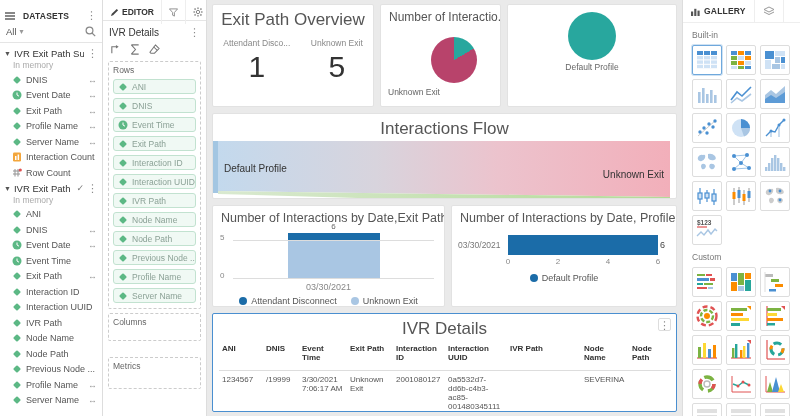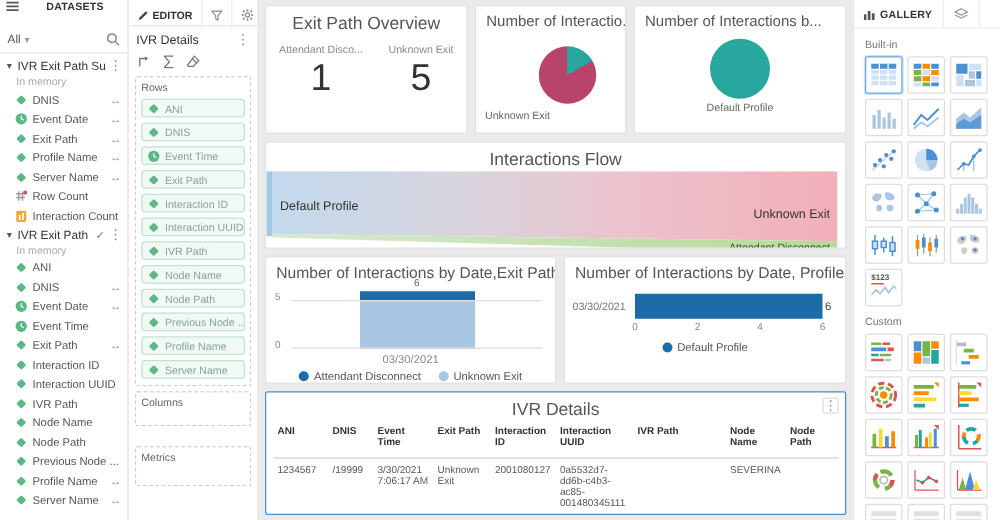--- a/index.html
+++ b/index.html
@@ -5,21 +5,21 @@
   * { margin:0; padding:0; box-sizing:border-box; }
   html,body { width:800px; height:416px; overflow:hidden; }
   body { font-family:"Liberation Sans", sans-serif; font-size:10px; color:#444; background:#fff; display:flex; }
 
   .icon svg { display:block; }
   .kebab { color:#8a8a8a; font-size:11px; line-height:1; cursor:pointer; }
   .spacer { flex:1; }
 
   
   .panel-datasets { width:103px; min-width:103px; border-right:1px solid #ddd; display:flex; flex-direction:column; overflow:hidden; background:#fff; }
-  .ds-header { height:21px; display:flex; align-items:flex-start; gap:22px; padding:0 5px; }
+  .ds-header { height:21px; display:flex; align-items:flex-end; gap:8px; padding:0 5px; }
   .ds-title { font-size:8.5px; font-weight:bold; color:#333; letter-spacing:.2px; }
   .ds-filter { height:22px; display:flex; align-items:center; gap:3px; padding:0 6px; border-bottom:1px solid #e5e5e5; color:#555; font-size:9.5px; }
   .caret { color:#999; font-size:8px; }
   .ds-tree { flex:1; overflow:hidden; padding-top:3px; }
   .group-header { display:flex; align-items:center; gap:3px; padding:2px 4px 1px 4px; }
   .group-caret { color:#555; font-size:7px; }
   .group-name { font-size:9.5px; color:#333; white-space:nowrap; overflow:hidden; flex:1; }
   .group-check { color:#777; font-size:9px; }
   .in-memory { color:#aaa; font-size:8.5px; padding:0 4px 2px 13px; }
   .field-row { display:flex; align-items:center; gap:4px; height:15.5px; padding:0 5px 0 12px; }
@@ -37,21 +37,21 @@
   .ed-scroll { flex:1; overflow:hidden; }
   .ed-section { border:1px dashed #ccc; border-radius:2px; margin:4px 5px; padding:3px 4px 5px 4px; }
   .section-label { font-size:8.5px; color:#666; }
   .pill { height:15px; border:1px solid #c2e2d0; background:#f0f9f4; border-radius:3px; display:flex; align-items:center; gap:4px; padding:0 4px; margin-top:4px; color:#8ba196; font-size:8.5px; white-space:nowrap; overflow:hidden; cursor:grab; }
   .ed-columns { min-height:28px; }
   .ed-metrics { min-height:32px;margin-top:16px; }
 
   
   .canvas { flex:1; background:#eaeaea; padding:4px 5px; display:flex; flex-direction:column; gap:6px; overflow:hidden; }
   .card { background:#fff; border:1px solid #e2e2e2; border-radius:2px; position:relative; overflow:hidden; }
-  .card-title { text-align:center; font-size:14px; color:#555; padding-top:5px; white-space:nowrap; overflow:hidden; }
+  .card-title { text-align:center; font-size:17px; color:#555; padding-top:5px; white-space:nowrap; overflow:hidden; }
   .row1 { display:flex; gap:6px; height:104px; }
   .kpi-card { width:162px; }
   .kpi-row { display:flex; justify-content:space-around; margin-top:8px; }
   .kpi { text-align:center; }
   .kpi-label { font-size:8.5px; color:#888; }
   .kpi-value { font-size:30px; color:#333; font-weight:400; margin-top:2px; }
   .pie-card { width:121px; }
   .pie-card .card-title, .donut-card .card-title { font-size:12px; text-align:left; padding-left:8px; }
   .pie { width:46px; height:46px; border-radius:50%; position:absolute; left:50px; top:32px; }
   .pie-label { position:absolute; left:7px; bottom:9px; font-size:8.5px; color:#666; }
@@ -182,40 +182,40 @@
           <svg width="10" height="10" viewBox="0 0 10 10">
             <rect x="2.2" y="2.2" width="5.6" height="5.6" rx="1" fill="#5cb885" transform="rotate(45 5 5)"></rect>
           </svg>
         </span>
         <span class="field-label">Server Name</span>
         <span class="link-arrow">↔</span>
       </div>
       <div class="field-row">
         <span class="icon">
           <svg width="10" height="10" viewBox="0 0 10 10">
+            <rect x="1" y="0.5" width="8" height="9" rx="1.2" fill="#f3a63c"></rect>
+            <rect x="3" y="4" width="1.5" height="4" fill="#fff"></rect>
+            <rect x="5.6" y="2.5" width="1.5" height="5.5" fill="#fff"></rect>
+          </svg>
+        </span>
+        <span class="field-label">Interaction Count</span>
+      </div>
+      <div class="field-row">
+        <span class="icon">
+          <svg width="10" height="10" viewBox="0 0 10 10">
             <g stroke="#9a9a9a" stroke-width="1.1">
               <line x1="1" y1="3" x2="8" y2="3"></line>
               <line x1="1" y1="6" x2="8" y2="6"></line>
               <line x1="3" y1="1" x2="3" y2="8.5"></line>
               <line x1="6" y1="1" x2="6" y2="8.5"></line>
             </g>
             <circle cx="8.3" cy="2" r="1.6" fill="#e05252"></circle>
           </svg>
         </span>
         <span class="field-label">Row Count</span>
-      </div>
-      <div class="field-row">
-        <span class="icon">
-          <svg width="10" height="10" viewBox="0 0 10 10">
-            <rect x="1" y="0.5" width="8" height="9" rx="1.2" fill="#f3a63c"></rect>
-            <rect x="3" y="4" width="1.5" height="4" fill="#fff"></rect>
-            <rect x="5.6" y="2.5" width="1.5" height="5.5" fill="#fff"></rect>
-          </svg>
-        </span>
-        <span class="field-label">Interaction Count</span>
       </div>
       <div class="group-header">
         <span class="group-caret">▼</span>
         <span class="group-name">IVR Exit Path D...</span>
         <span class="group-check">✓</span>
         <span class="kebab">⋮</span>
       </div>
       <div class="in-memory">In memory</div>
       <div class="field-row">
         <span class="icon">
@@ -518,21 +518,20 @@
         </div>
     </div>
 
     <div class="card pie-card">
       <div class="card-title">Number of Interactio...</div>
       <div class="pie" id="pie1" style="background: conic-gradient(rgb(40, 167, 158) 0deg, rgb(40, 167, 158) 60deg, rgb(184, 67, 107) 60deg, rgb(184, 67, 107) 360deg);"></div>
       <div class="pie-label">Unknown Exit</div>
     </div>
 
     <div class="card donut-card">
-      <div class="card-title">Number of Interactions b...</div>
       <div class="donut" id="pie2" style="background: conic-gradient(rgb(40, 167, 158) 0deg, rgb(40, 167, 158) 360deg);"></div>
       <div class="donut-label">Default Profile</div>
     </div>
   </div>
 
   <div class="card flow-card">
     <div class="card-title">Interactions Flow</div>
     <svg class="flow-svg" width="457" height="66" viewBox="0 0 457 66">
       <defs>
         <linearGradient id="flowTop" x1="0" y1="0" x2="1" y2="0">

